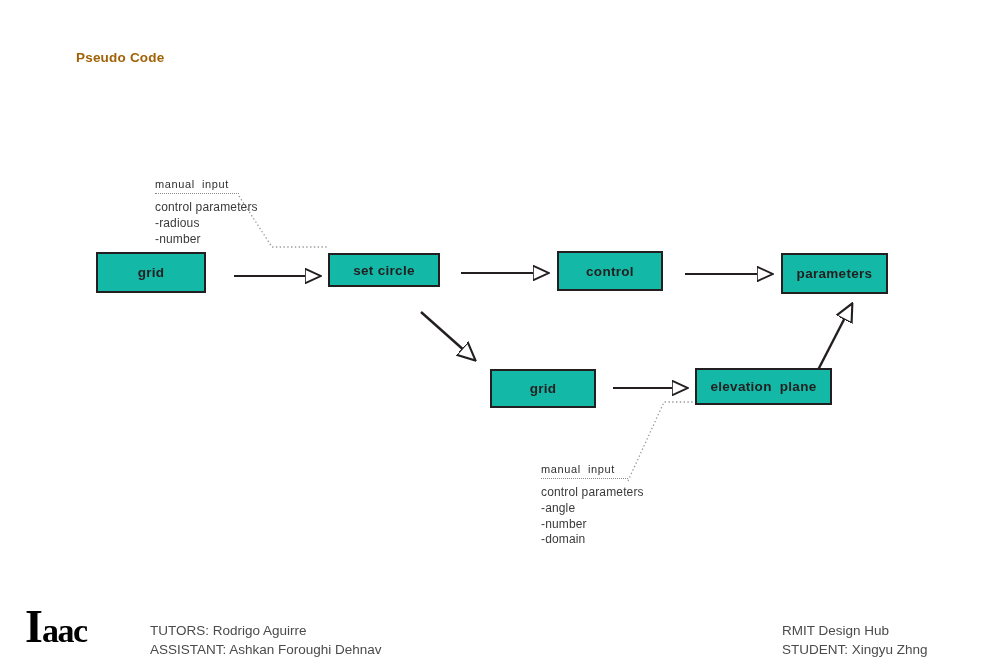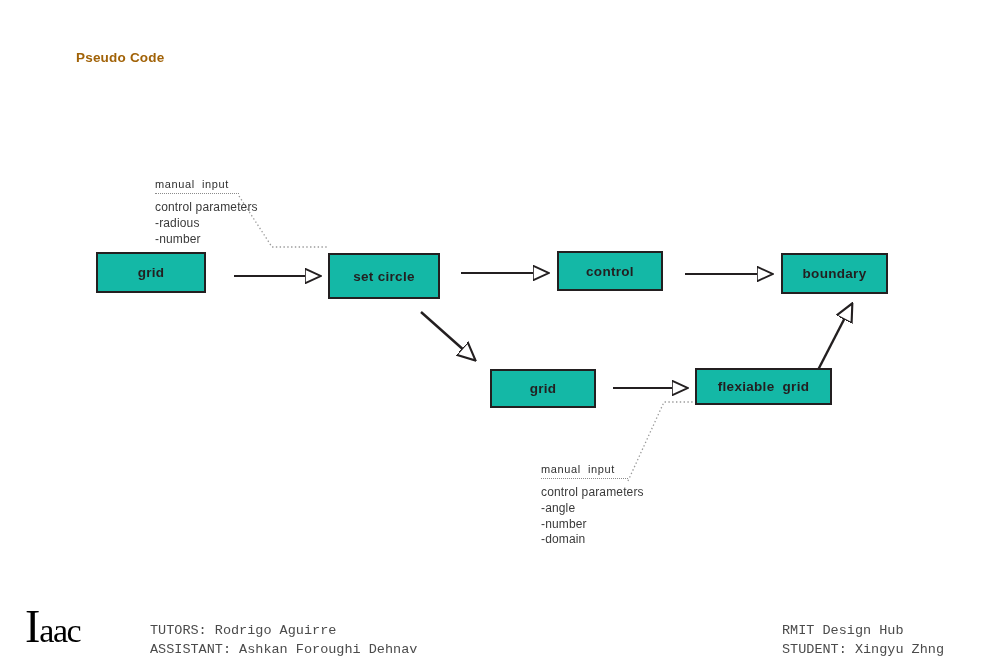--- a/index.html
+++ b/index.html
@@ -44,21 +44,21 @@
     align-items: center;
     justify-content: center;
     font-size: 13.5px;
     font-weight: bold;
     color: #231f20;
     letter-spacing: 0.3px;
     white-space: pre;
   }
 
   .node-grid-1      { left: 96px;  top: 252px; width: 110px; height: 41px; }
-  .node-set-circle  { left: 328px; top: 253px; width: 112px; height: 46px; }
+  .node-set-circle  { left: 328px; top: 253px; width: 112px; height: 34px; }
   .node-boundary    { left: 557px; top: 251px; width: 106px; height: 40px; }
   .node-elevation   { left: 781px; top: 253px; width: 107px; height: 41px; }
   .node-grid-2      { left: 490px; top: 369px; width: 106px; height: 39px; }
   .node-flexiable   { left: 695px; top: 368px; width: 137px; height: 37px; }
 
   
   .annot {
     position: absolute;
     color: #3d3d3d;
   }
@@ -84,32 +84,32 @@
 
   .annot-top    { left: 155px; top: 178px; width: 84px; }
   .annot-bottom { left: 541px; top: 463px; width: 87px; }
 
   
   .footer-logo {
     position: absolute;
     left: 25px;
     top: 604px;
     font-family: "Liberation Serif", serif;
-    font-weight: normal;
+    font-weight: bold;
     color: #000000;
     line-height: 1;
     white-space: pre;
     text-align: right;
   }
   .footer-logo .big-i { font-size: 46px; letter-spacing: -1px; }
   .footer-logo .small-aac { font-size: 34px; letter-spacing: -1.5px; }
 
   .footer-text {
     position: absolute;
-    font-family: Liberation Mono, monospace;
+    font-family: Liberation Sans, sans-serif;
     font-size: 13.5px;
     line-height: 1.38;
     color: #4b4b4b;
     white-space: pre;
   }
   .footer-left  { left: 150px; top: 622px; }
   .footer-right { left: 782px; top: 622px; }
 </style>
 </head>
 <body>
@@ -139,25 +139,25 @@
 </svg>
 
 <div class="page-title">Pseudo Code</div>
 
 <div class="node node-grid-1">grid</div>
 
 <div class="node node-set-circle">set circle</div>
 
 <div class="node node-boundary">control</div>
 
-<div class="node node-elevation">boundary</div>
+<div class="node node-elevation">parameters</div>
 
 <div class="node node-grid-2">grid</div>
 
-<div class="node node-flexiable">flexiable  grid</div>
+<div class="node node-flexiable">elevation  plane</div>
 
 <div class="annot annot-top">
   <div class="headline">manual  input</div>
   <div class="rule"></div>
   <div class="lines">control parameters
 -radious
 -number</div>
 </div>
 
 <div class="annot annot-bottom">

